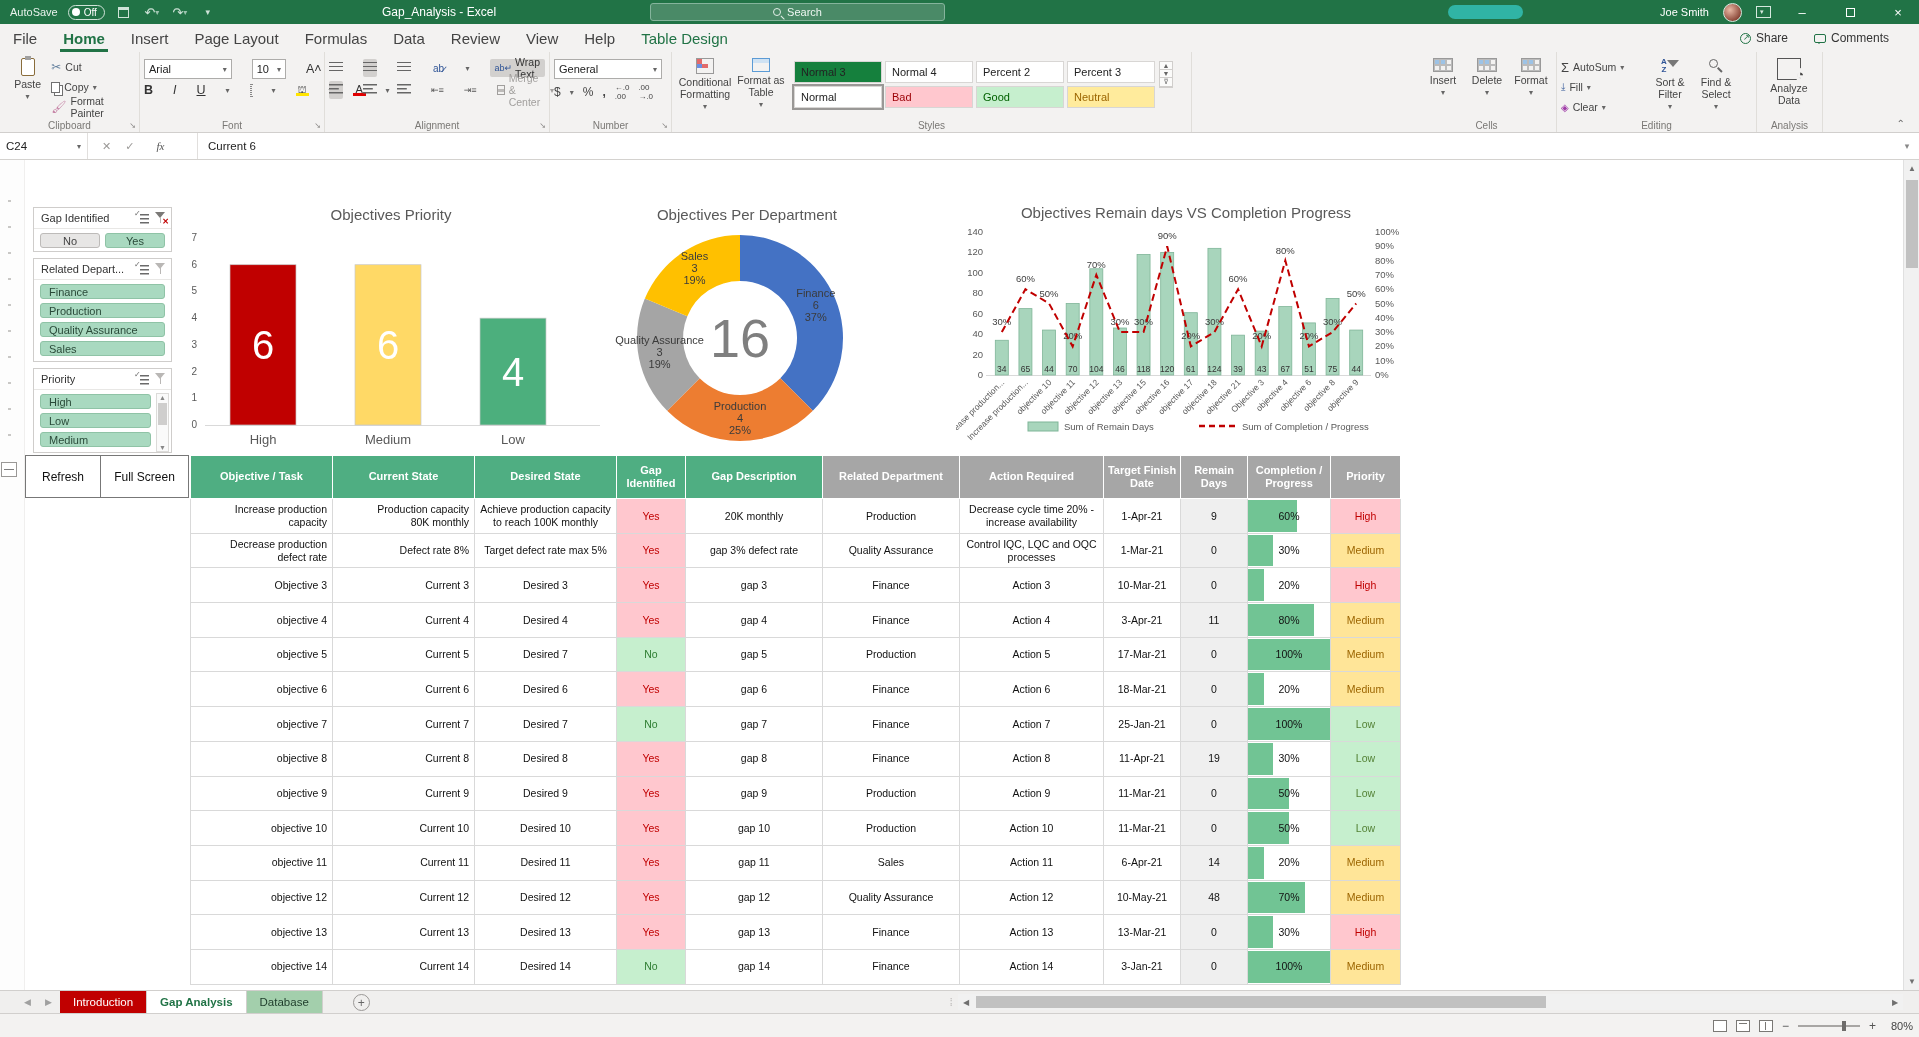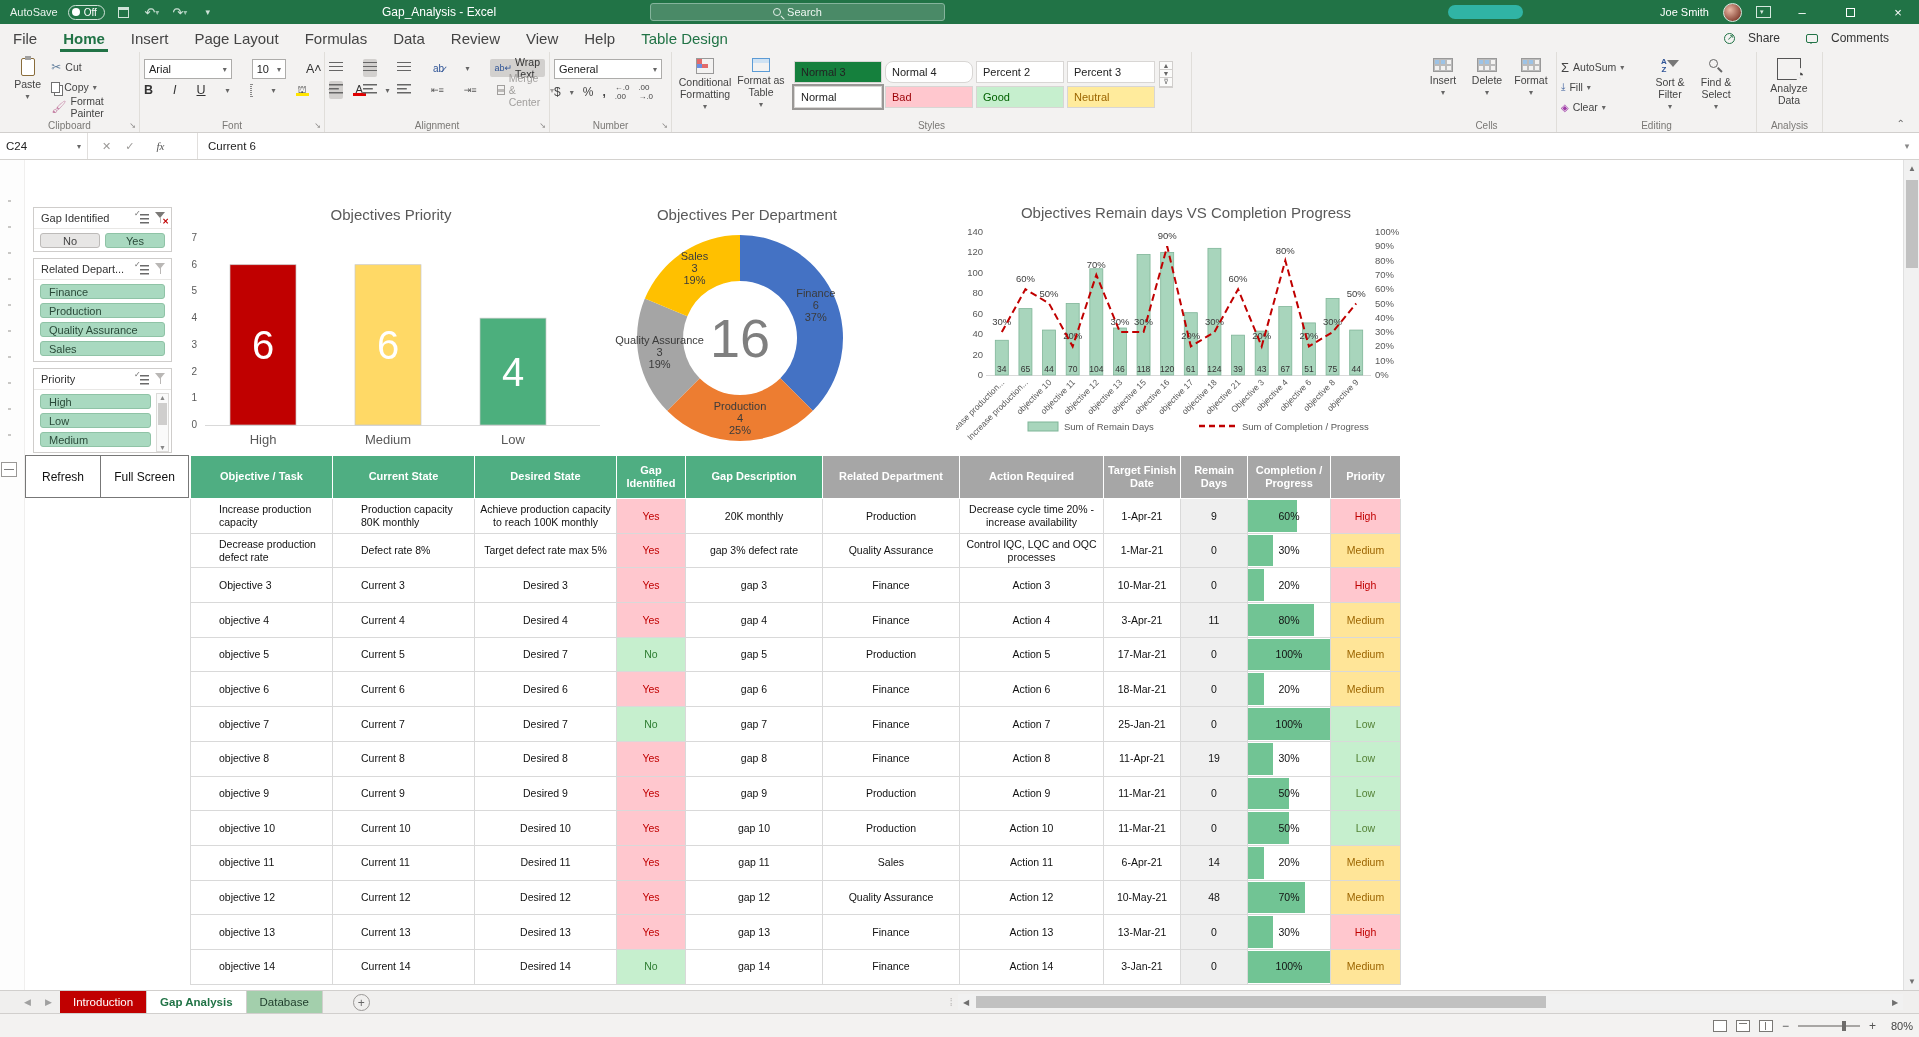--- a/index.html
+++ b/index.html
@@ -28,21 +28,21 @@
   .winbtn { width:34px; height:24px; display:flex; align-items:center; justify-content:center; color:#fff; font-size:13px; }
   .maxbox { width:9px; height:9px; border:1.2px solid #fff; }
 
   
   #menubar { position:absolute; left:0; top:24px; width:1919px; height:28px; background:#f3f2f1; display:flex; align-items:center; }
   .mtab { padding:0 13px; height:28px; display:flex; align-items:center; font-size:15px; color:#444; position:relative; }
   .mtab.active { color:#217346; font-weight:bold; }
   .mtab.active::after { content:""; position:absolute; left:10px; right:10px; bottom:0; height:3px; background:#217346; }
   .mtab.contextual { color:#217346; }
   .menu-right { position:absolute; right:30px; top:0; height:28px; display:flex; align-items:center; gap:26px; }
-  .mr-item { display:flex; align-items:center; gap:13px; font-size:12px; color:#333; }
+  .mr-item { display:flex; align-items:center; gap:5px; font-size:12px; color:#333; }
   .share-ic { width:11px; height:11px; border:1.3px solid #217346; border-radius:50%; position:relative; }
   .share-ic::after { content:"↗"; position:absolute; font-size:8px; left:2px; top:-1px; color:#217346; }
   .comment-ic { width:12px; height:9px; border:1.3px solid #217346; border-radius:2px; position:relative; }
   .comment-ic::after { content:""; position:absolute; left:2px; bottom:-4px; border:2.5px solid transparent; border-top-color:#217346; }
 
   
   #ribbon { position:absolute; left:0; top:52px; width:1919px; height:81px; background:#f3f2f1; border-bottom:1px solid #d1cfcd; display:flex; }
   .rgroup { position:relative; height:100%; border-right:1px solid #e0deda; padding:3px 4px 16px 4px; display:flex; align-items:flex-start; }
   .glabel { position:absolute; bottom:1px; left:0; right:0; text-align:center; font-size:10px; color:#7a7875; }
   .launcher { position:absolute; bottom:2px; right:3px; font-size:8px; color:#8a8886; }
@@ -130,21 +130,21 @@
 
   
   .chartbox { position:absolute; top:10px; height:282px; background:#fff; }
 
   
   #gap-table { position:absolute; left:190px; top:295px; border-collapse:collapse; table-layout:fixed; }
   #gap-table th { height:43px; font-size:11px; font-weight:bold; color:#fff; border:1px solid #fff; padding:2px 3px; line-height:1.2; }
   #gap-table th.green { background:#4fae82; }
   #gap-table th.gray { background:#a6a6a6; }
   #gap-table td { height:34.7px; font-size:10.5px; color:#111; border:1px solid #d9d9d9; padding:1px 5px; text-align:center; line-height:1.2; background:#fff; }
-  #gap-table td.left { text-align:left;padding-left:28px; }
+  #gap-table td.left { text-align:right;padding-left:28px; }
   #gap-table td.yes { background:#ffc7ce; color:#c00000; }
   #gap-table td.no { background:#c6efce; color:#2e7d32; }
   #gap-table td.remain { background:#efefef; }
   #gap-table td.pri-High { background:#ffc7ce; color:#c00000; }
   #gap-table td.pri-Medium { background:#ffe598; color:#9c6500; }
   #gap-table td.pri-Low { background:#c6efce; color:#538135; }
   #gap-table td.comp { position:relative; padding:0; }
   .dbar { position:absolute; left:0; top:1px; bottom:1px; background:#71c494; }
   .dbar-txt { position:relative; z-index:1; display:flex; align-items:center; justify-content:center; height:100%; }
 
@@ -380,21 +380,21 @@
           <span>Conditional Formatting</span>
           <span class="chev">▾</span>
         </div>
       <div class="bigbtn" style="width:54px">
           <span class="ft-ic"></span>
           <span>Format as Table</span>
           <span class="chev">▾</span>
         </div>
       <div id="style-gallery">
           <div class="style-cell" style="background: #15803d; color: rgb(34, 34, 34);">Normal 3</div>
-          <div class="style-cell" style="background: rgb(255, 255, 255); color: rgb(34, 34, 34); border-radius: 8px;">Normal 4</div>
+          <div class="style-cell" style="background: rgb(255, 255, 255); color: rgb(34, 34, 34);">Normal 4</div>
           <div class="style-cell" style="background: rgb(255, 255, 255); color: rgb(34, 34, 34);">Percent 2</div>
           <div class="style-cell" style="background: rgb(255, 255, 255); color: rgb(34, 34, 34);">Percent 3</div>
           <div class="style-cell sel" style="background: rgb(255, 255, 255); color: rgb(34, 34, 34);">Normal</div>
           <div class="style-cell" style="background: rgb(255, 199, 206); color: rgb(156, 0, 6);">Bad</div>
           <div class="style-cell" style="background: rgb(198, 239, 206); color: rgb(0, 97, 0);">Good</div>
           <div class="style-cell" style="background: rgb(255, 235, 156); color: rgb(156, 101, 0);">Neutral</div>
         </div>
       <div class="gal-scroll">
           <span>▲</span>
           <span>▼</span>

